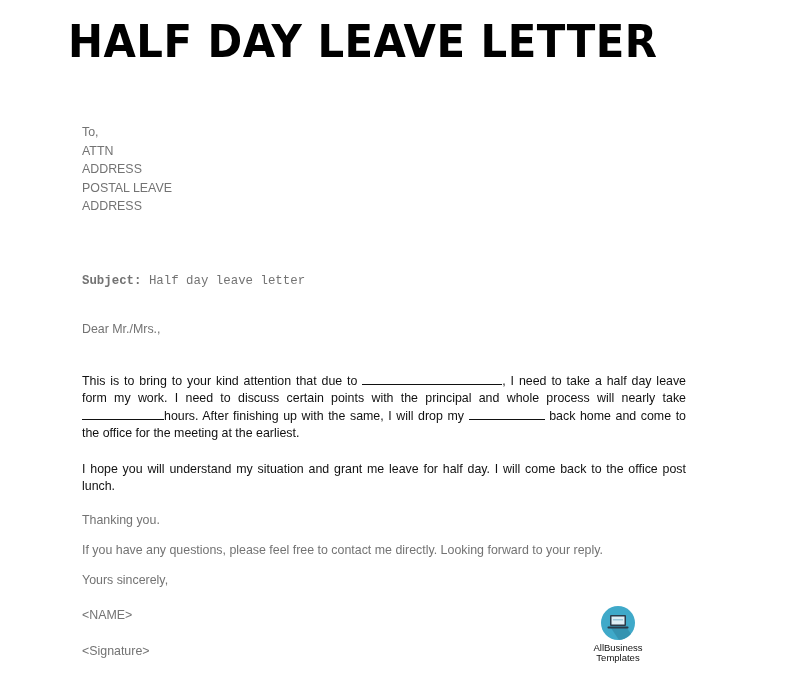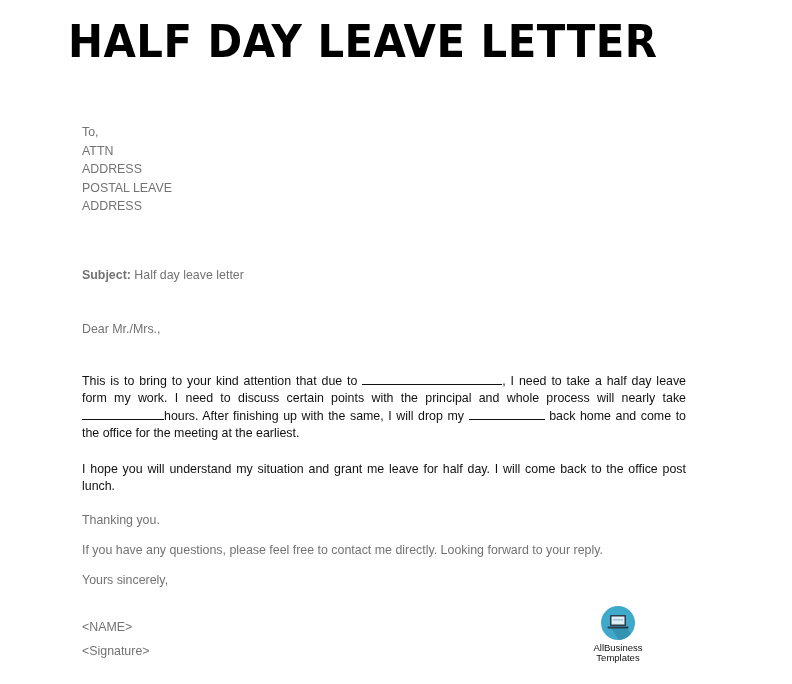--- a/index.html
+++ b/index.html
@@ -11,40 +11,40 @@
     .title {
       position: absolute; left: 68px; top: 10px;
       font-family: "DejaVu Sans", "Liberation Sans", sans-serif;
       font-weight: bold; font-size: 45px; letter-spacing: 0.5px;
       color: #000; line-height: 64px; white-space: nowrap;
       transform: scaleX(0.93); transform-origin: left top;
     }
     .text { position: absolute; font-size: 12.4px; line-height: 18px; color: #737373; white-space: nowrap; }
     .addr { left: 82px; top: 123px; }
     .addr div { height: 18.5px; }
-    .subject { left: 82px; top: 266px; }
+    .subject { left: 82px; top: 272px; font-family: Liberation Mono, monospace; }
     .subject b { font-weight: bold; }
     .greet { left: 82px; top: 320px; text-align: right; }
     .para {
       position: absolute; left: 82px; width: 604px;
       font-size: 12.4px; line-height: 17px; color: #111;
       text-align: justify; text-align-last: left;
     }
     .p1 { top: 372px; }
     .p2 { top: 461px; }
     .blank {
       display: inline-block; border-bottom: 1px solid #111; height: 12px; vertical-align: baseline;
     }
     .b1 { width: 140px; }
     .b2 { width: 82px; }
     .b3 { width: 76px; }
     .thanks { left: 82px; top: 511px; }
     .q { left: 82px; top: 541px; }
     .yours { left: 82px; top: 571px; }
-    .name { left: 82px; top: 606px; margin-top: 12px; }
+    .name { left: 82px; top: 606px; }
     .sig { left: 82px; top: 642px; }
     .logo { position: absolute; left: 592px; top: 606px; width: 52px; text-align: center; }
     .logo-circle {
       width: 34px; height: 34px; border-radius: 50%; background: #3fa9c9;
       margin: 0 auto; position: relative; overflow: hidden;
     }
     .logo-text { font-size: 9.5px; line-height: 10px; color: #111; margin-top: 3px; white-space: nowrap; }
   </style>
 </head>
 <body>

